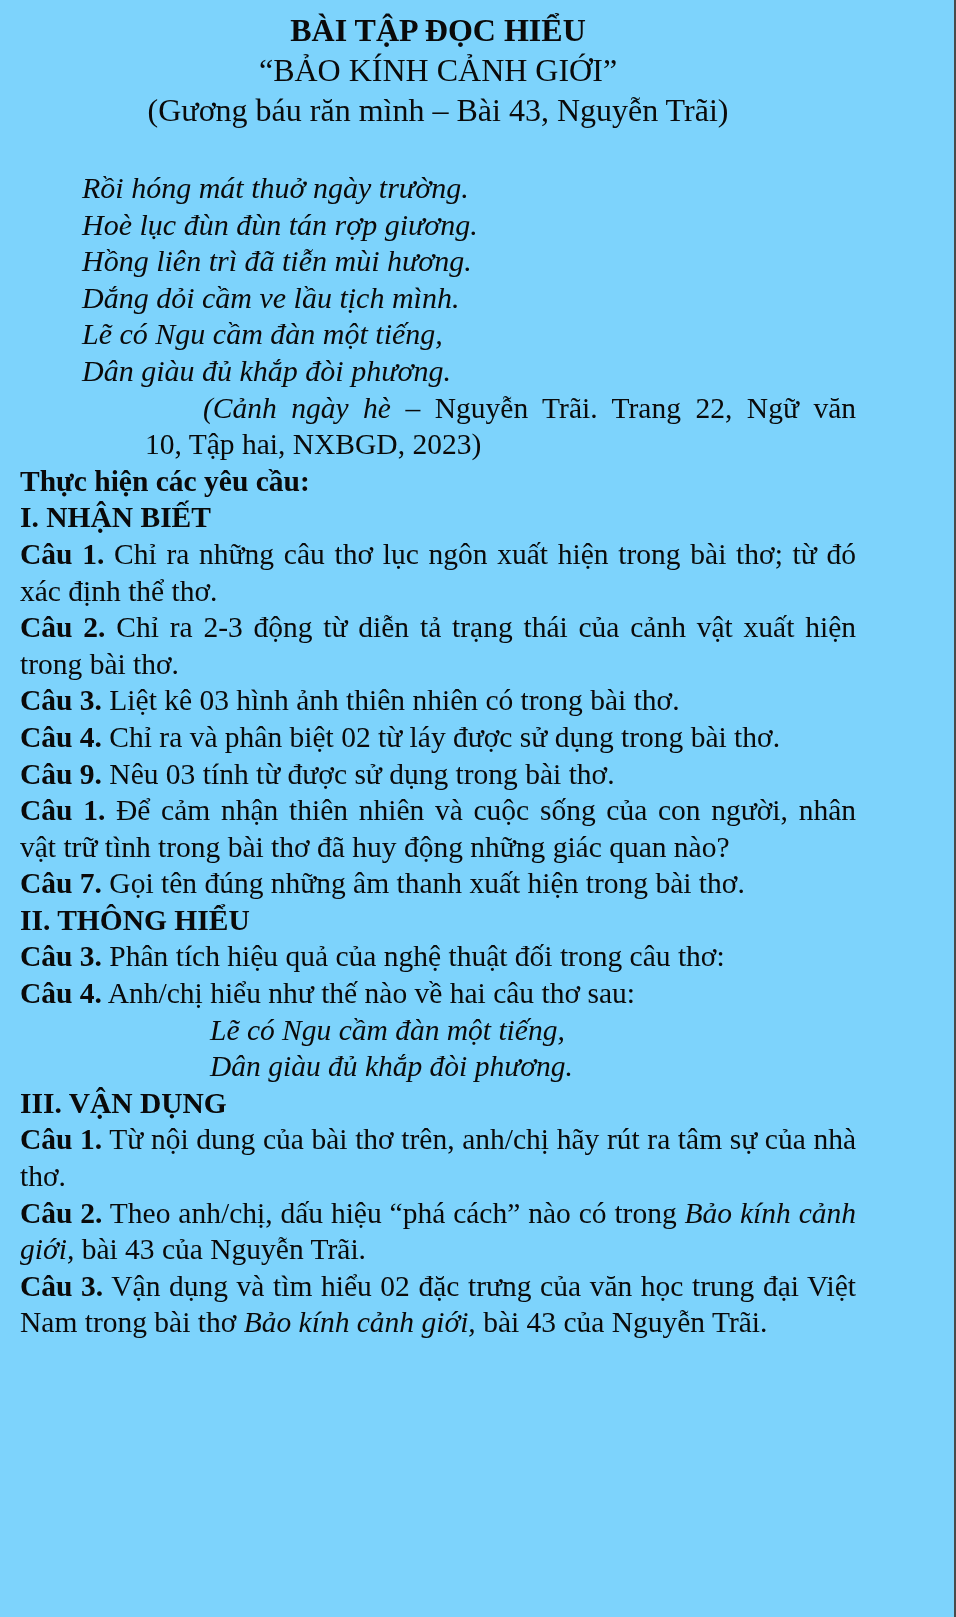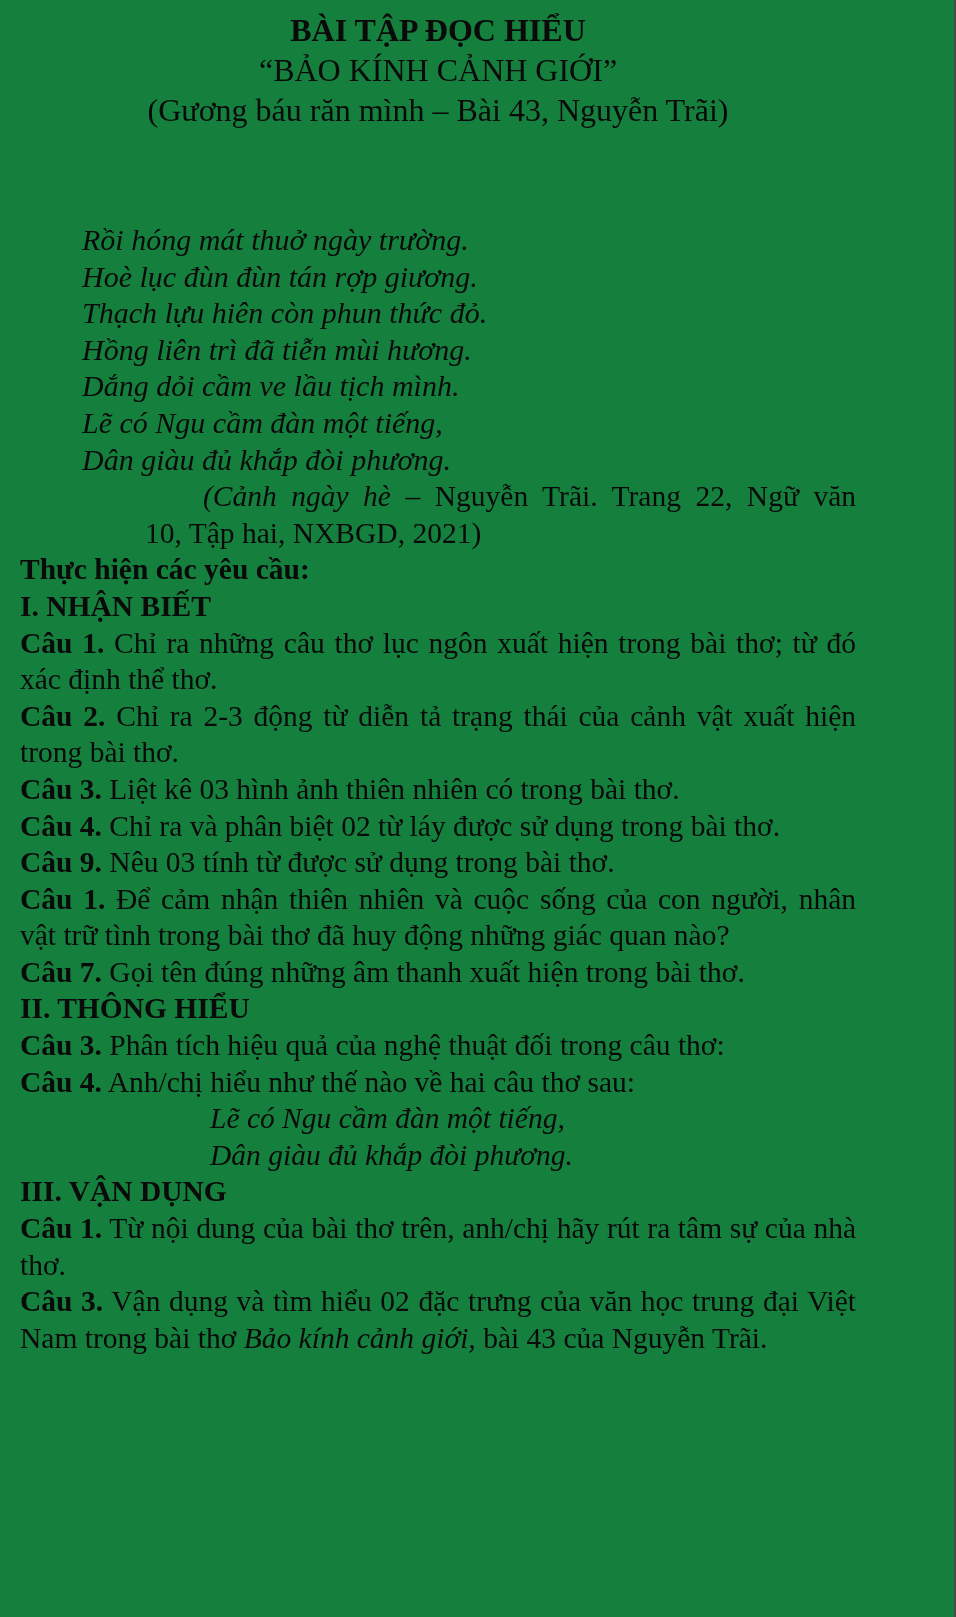--- a/index.html
+++ b/index.html
@@ -4,21 +4,21 @@
 <style>
   html, body {
     margin: 0;
     padding: 0;
     background: #ffffff;
   }
   .page {
     position: relative;
     width: 956px;
     height: 1617px;
-    background: #15803d;
+    background: #7dd3fc;
     color: #0a0a0a;
     font-family: "Liberation Serif", "DejaVu Serif", serif;
     overflow: hidden;
   }
   .right-border {
     position: absolute;
     top: 0;
     bottom: 0;
     right: 0;
     width: 2px;
@@ -31,21 +31,21 @@
     font-size: 29.5px;
     line-height: 36.6px;
   }
   .title-block {
     text-align: center;
     line-height: 40px;
     font-size: 32px;
   }
   .title-main { font-weight: bold; }
   .poem {
-    margin-top: 92px;
+    margin-top: 40px;
     margin-left: 62px;
     font-style: italic;
     font-size: 30px;
   }
   .poem-line { white-space: nowrap; }
   .cite-line1 {
     margin-left: 183px;
     text-align: justify;
     text-align-last: justify;
   }
@@ -74,30 +74,29 @@
 
     <div class="title-block">
       <div class="title-main">BÀI TẬP ĐỌC HIỂU</div>
       <div>“BẢO KÍNH CẢNH GIỚI”</div>
       <div>(Gương báu răn mình – Bài 43, Nguyễn Trãi)</div>
     </div>
 
     <div class="poem">
       <div class="poem-line">Rồi hóng mát thuở ngày trường.</div>
       <div class="poem-line">Hoè lục đùn đùn tán rợp giương.</div>
-      <div class="poem-line">Thạch lựu hiên còn phun thức đỏ.</div>
       <div class="poem-line">Hồng liên trì đã tiễn mùi hương.</div>
       <div class="poem-line">Dắng dỏi cầm ve lầu tịch mình.</div>
       <div class="poem-line">Lẽ có Ngu cầm đàn một tiếng,</div>
       <div class="poem-line">Dân giàu đủ khắp đòi phương.</div>
     </div>
 
     <div>
       <div class="cite-line1"><span class="it">(Cảnh ngày hè</span> <span>– Nguyễn Trãi. Trang 22, Ngữ văn</span></div>
-      <div class="cite-line2">10, Tập hai, NXBGD, 2021)</div>
+      <div class="cite-line2">10, Tập hai, NXBGD, 2023)</div>
     </div>
 
     <div class="heading">Thực hiện các yêu cầu:</div>
 
     <div>
       <div class="heading">I. NHẬN BIẾT</div>
       <p class="q"><span class="q-label">Câu 1.</span> <span>Chỉ ra những câu thơ lục ngôn xuất hiện trong bài thơ; từ đó xác định thể thơ.</span></p>
       <p class="q"><span class="q-label">Câu 2.</span> <span>Chỉ ra 2-3 động từ diễn tả trạng thái của cảnh vật xuất hiện trong bài thơ.</span></p>
       <p class="q"><span class="q-label">Câu 3.</span> <span>Liệt kê 03 hình ảnh thiên nhiên có trong bài thơ.</span></p>
       <p class="q"><span class="q-label">Câu 4.</span> <span>Chỉ ra và phân biệt 02 từ láy được sử dụng trong bài thơ.</span></p>
@@ -110,17 +109,18 @@
       <div class="heading">II. THÔNG HIỂU</div>
       <p class="q"><span class="q-label">Câu 3.</span> <span>Phân tích hiệu quả của nghệ thuật đối trong câu thơ:</span></p>
       <p class="q"><span class="q-label">Câu 4.</span> <span>Anh/chị hiểu như thế nào về hai câu thơ sau:</span></p>
       <div class="quote-line">Lẽ có Ngu cầm đàn một tiếng,</div>
       <div class="quote-line">Dân giàu đủ khắp đòi phương.</div>
     </div>
 
     <div>
       <div class="heading">III. VẬN DỤNG</div>
       <p class="q"><span class="q-label">Câu 1.</span> <span>Từ nội dung của bài thơ trên, anh/chị hãy rút ra tâm sự của nhà thơ.</span></p>
+      <p class="q"><span class="q-label">Câu 2.</span> <span>Theo anh/chị, dấu hiệu “phá cách” nào có trong </span><span class="it">Bảo kính cảnh giới,</span><span> bài 43 của Nguyễn Trãi.</span></p>
       <p class="q"><span class="q-label">Câu 3.</span> <span>Vận dụng và tìm hiểu 02 đặc trưng của văn học trung đại Việt Nam trong bài thơ </span><span class="it">Bảo kính cảnh giới,</span><span> bài 43 của Nguyễn Trãi.</span></p>
     </div>
 
   </div>
 </div>
 
 </body></html>

